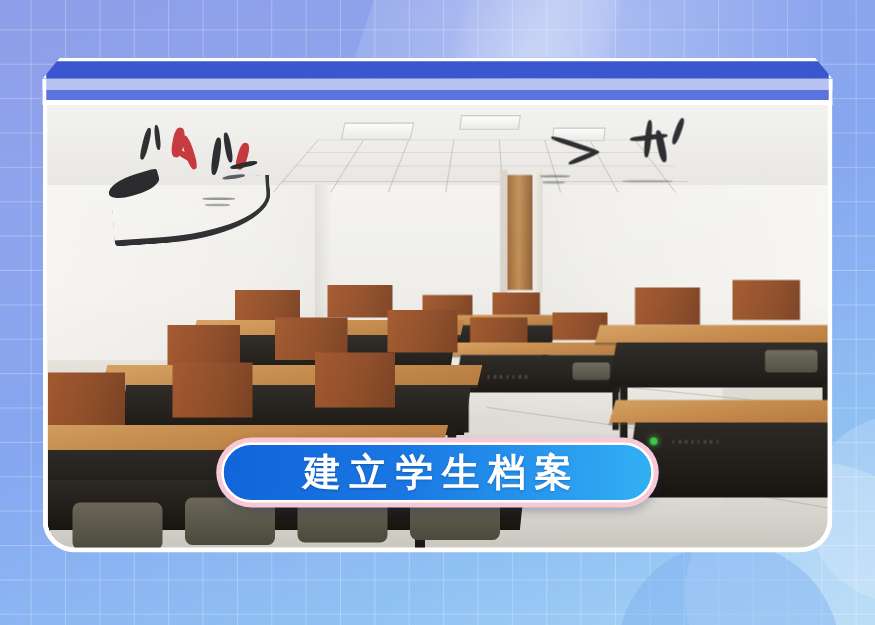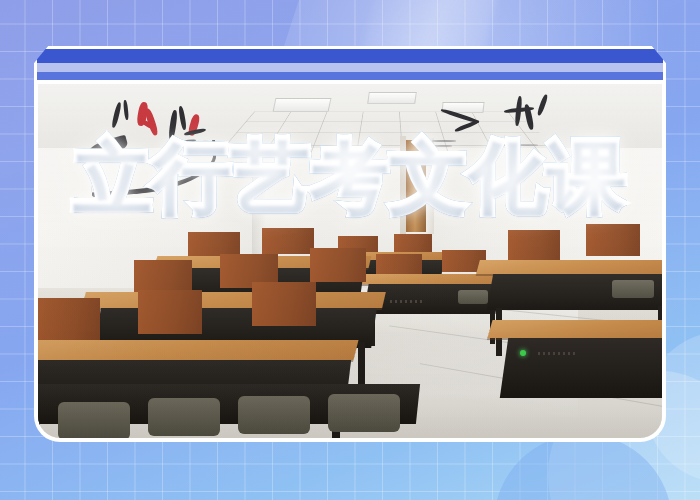--- a/index.html
+++ b/index.html
@@ -504,18 +504,20 @@
       <div class="desk-body" style="left:-20px;top:300px;width:400px;height:40px;transform:skewX(-6deg);"></div>
       <div class="chair" style="left:20px;top:318px;width:72px;height:38px;border-radius:6px;"></div>
       <div class="chair" style="left:110px;top:314px;width:72px;height:38px;border-radius:6px;"></div>
       <div class="chair" style="left:200px;top:312px;width:72px;height:38px;border-radius:6px;"></div>
       <div class="chair" style="left:290px;top:310px;width:72px;height:38px;border-radius:6px;"></div>
 
       <div class="photo-tone"></div>
     </div>
   </div>
 
-  <div class="headline">
-    <span class="inner">立行艺考文化课</span>
+
+  <div class="pill-wrap">
+    <div class="pill">
+      <span class="pill-text">建立学生档案</span>
+    </div>
   </div>
 
-
 </div>
 
 </body></html>

